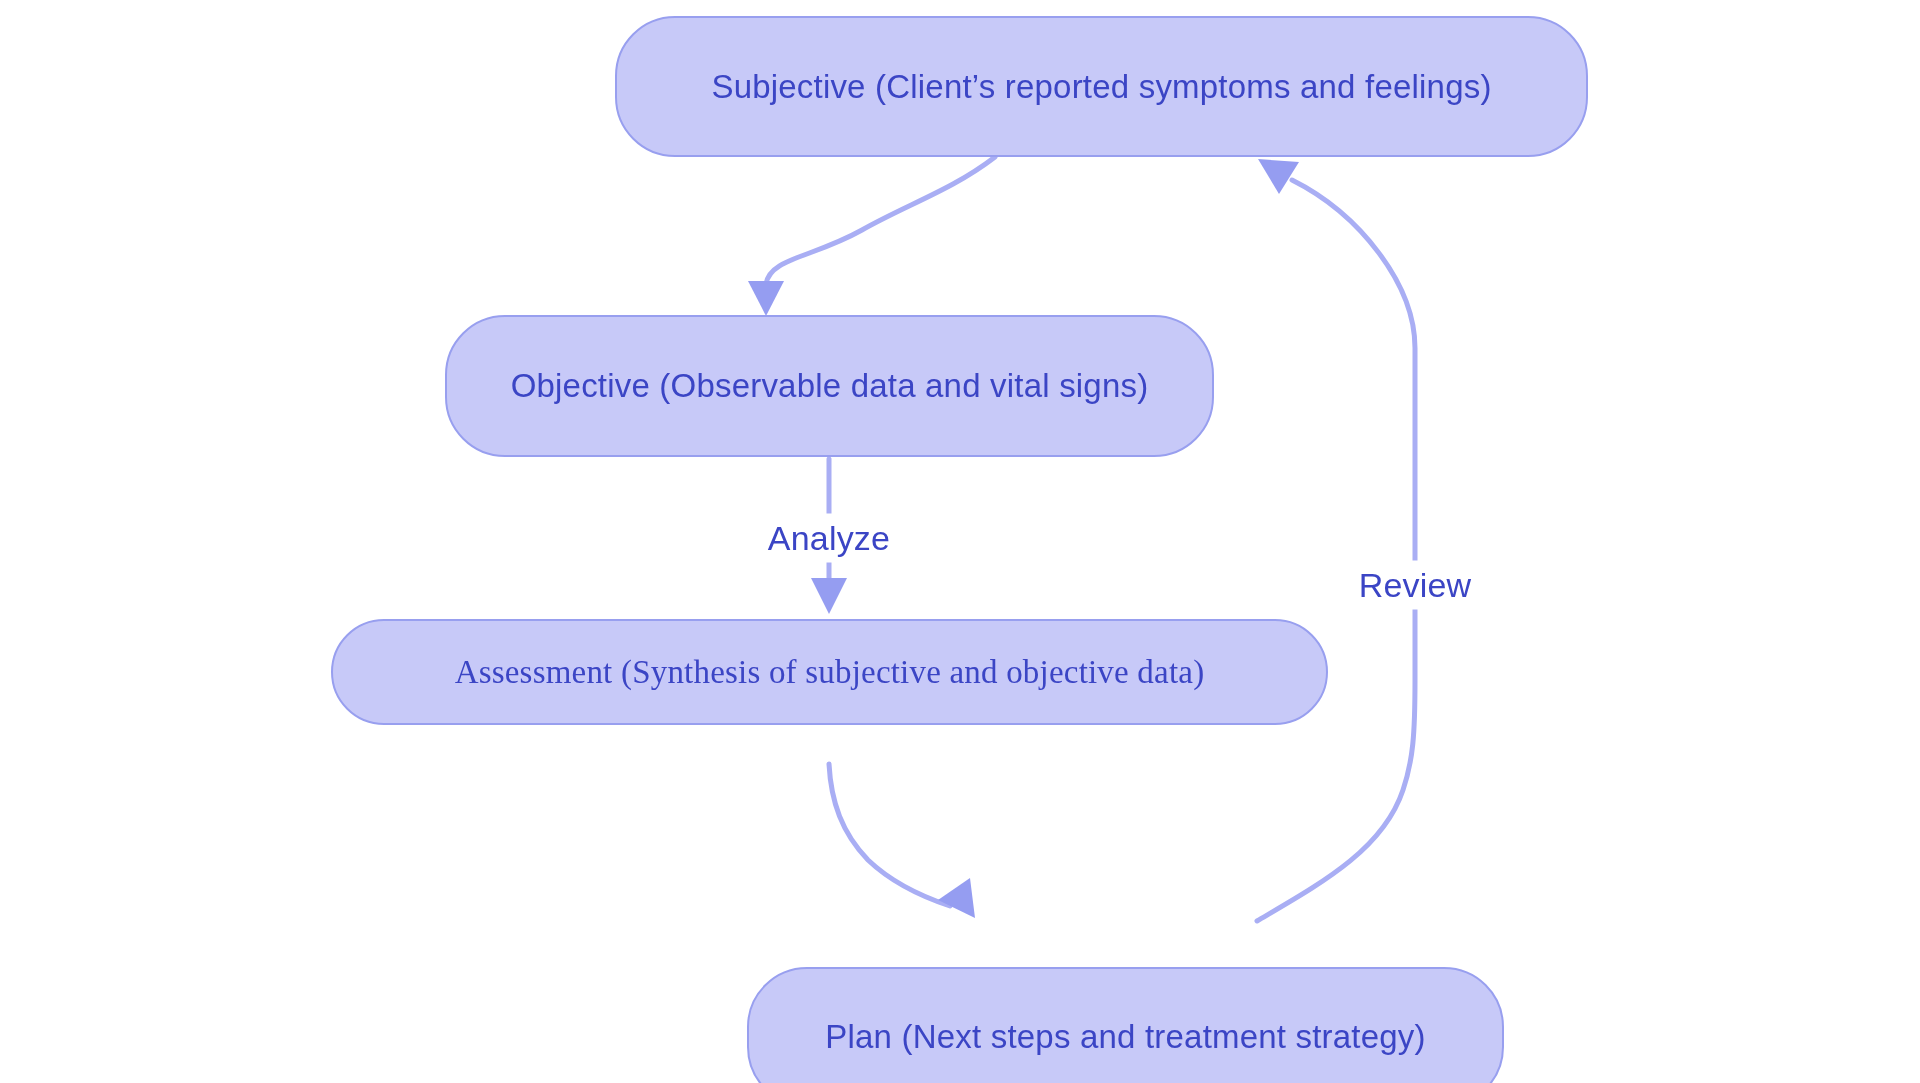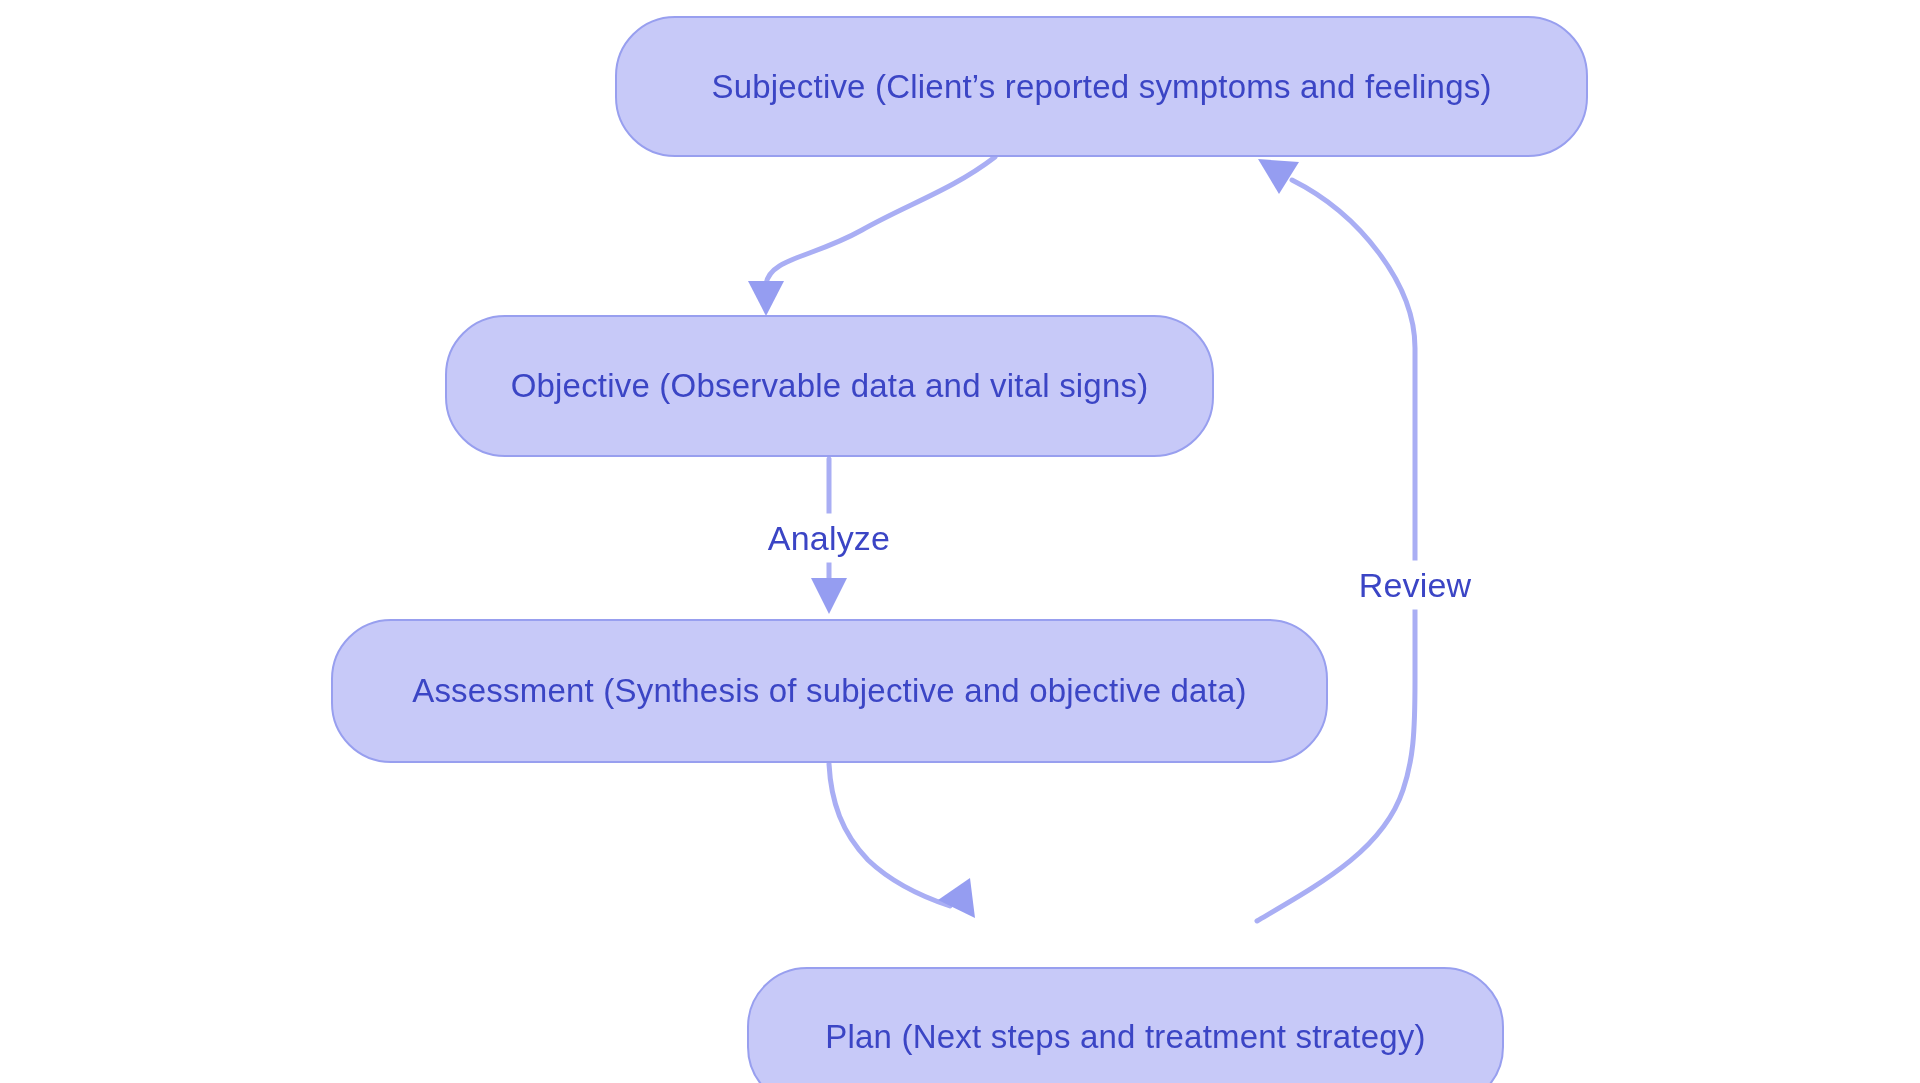--- a/index.html
+++ b/index.html
@@ -41,21 +41,21 @@
     border-radius: 60px;
     box-sizing: border-box;
     color: var(--node_text);
     font-size: 33px;
     letter-spacing: 0.2px;
     white-space: nowrap;
     text-align: center;
   }
   .node-subjective { left: 615px; top: 16px;  width: 973px; height: 141px; }
   .node-objective  { left: 445px; top: 315px; width: 769px; height: 142px; }
-  .node-assessment { left: 331px; top: 619px; width: 997px; height: 144px; }
+  .node-assessment { left: 331px; top: 619px; width: 997px; height: 106px; font-family: Liberation Serif, serif; }
   .node-plan       { left: 747px; top: 920px; width: 757px; height: 140px; margin-top: 47px; }
 
   .edge-label {
     position: absolute;
     transform: translate(-50%, -50%);
     background: var(--label_bg);
     color: var(--label_text);
     font-size: 34px;
     letter-spacing: 0.2px;
     padding: 5px 12px;

